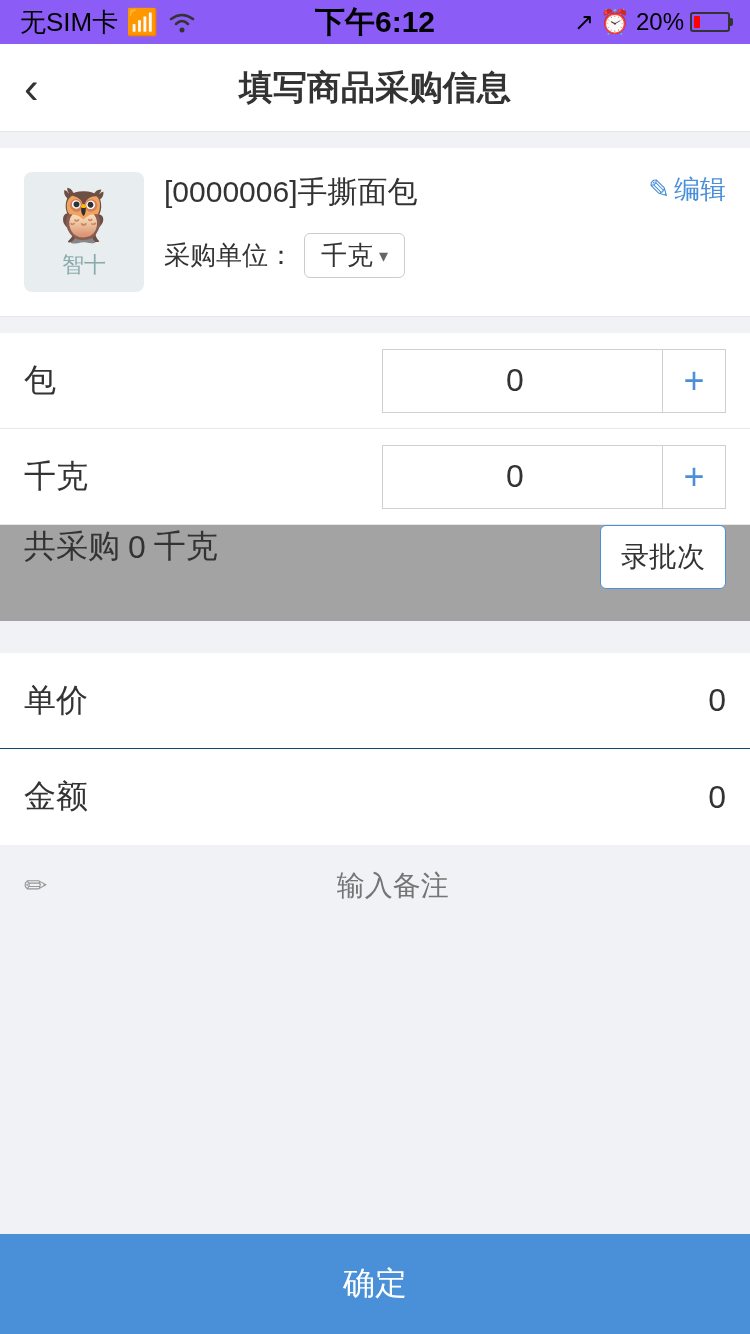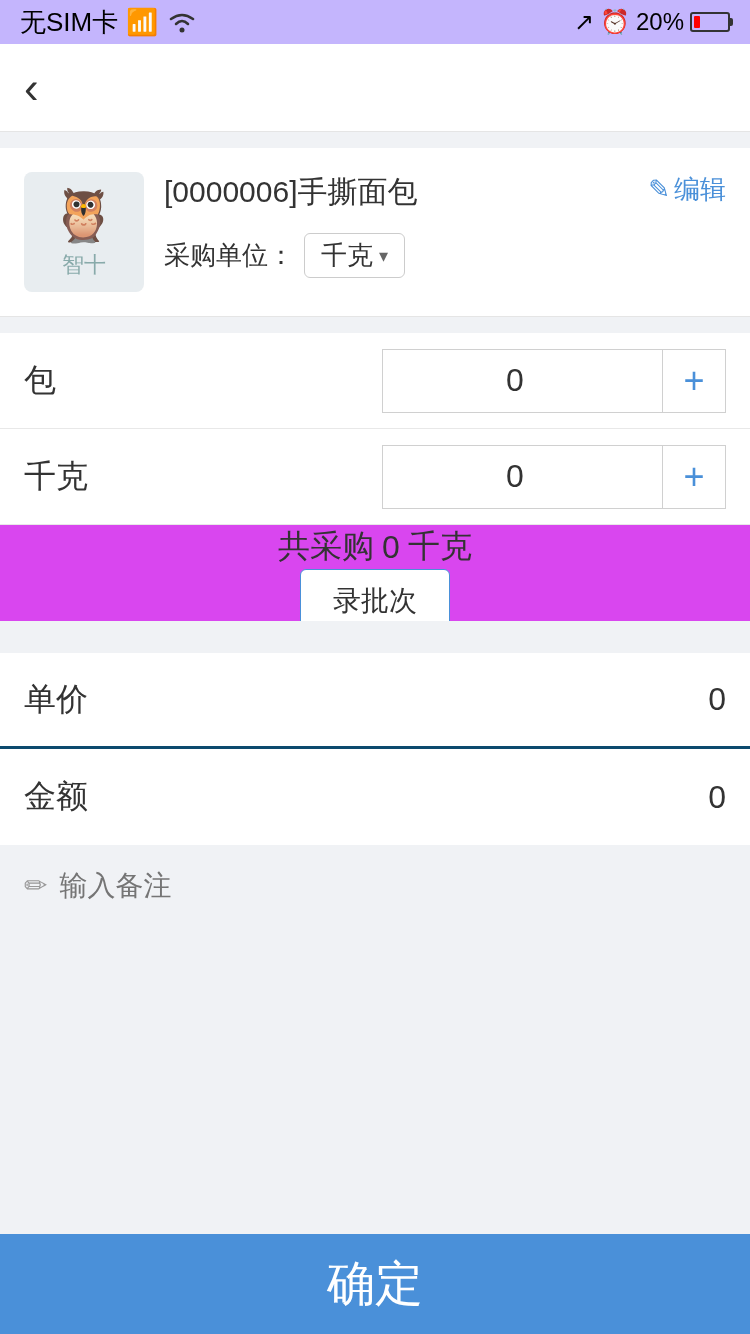--- a/index.html
+++ b/index.html
@@ -10,21 +10,21 @@
       font-family: -apple-system, "PingFang SC", "Helvetica Neue", sans-serif;
       background: #f0f2f5;
       display: flex;
       flex-direction: column;
     }
 
     
     .status-bar {
       width: 100%;
       height: 44px;
-      background: #c4b5fd;
+      background: #8b5cf6;
       display: flex;
       align-items: center;
       justify-content: space-between;
       padding: 0 20px;
       font-size: 28px;
       font-weight: 500;
       gap: 20px;
     }
     .status-left {
       display: flex;
@@ -244,50 +244,49 @@
       align-items: center;
       justify-content: center;
       font-size: 36px;
       color: #4a90d9;
       cursor: pointer;
     }
 
     
     .total-row {
       display: flex;
-      align-items: center;
+      align-items: flex-start;
       justify-content: space-between;
       padding: 0 24px;
       height: 96px;
-      background: #d946ef;
+      background: #a3a3a3;
       border-bottom: none;
-      flex-direction: column;
     }
     .batch-btn {
       border: 1px solid #4a90d9;
       border-radius: 6px;
-      padding: 12px 32px;
+      padding: 12px 20px;
       font-size: 28px;
       color: #333;
       background: #fff;
       cursor: pointer;
     }
 
     
     .info-section {
       background: #fff;
       margin-top: 16px;
     }
     .info-row {
       display: flex;
       align-items: center;
       justify-content: space-between;
       padding: 0 24px;
       height: 96px;
-      border-bottom: 3px solid #0c4a6e;
+      border-bottom: 1px solid #0c4a6e;
     }
     .info-label {
       font-size: 32px;
       color: #333;
     }
     .info-value {
       font-size: 32px;
       color: #333;
     }
 
@@ -300,35 +299,36 @@
       gap: 12px;
       min-height: 80px;
     }
     .remarks-input {
       font-size: 28px;
       color: #999;
       background: transparent;
       border: none;
       outline: none;
       flex: 1;
+      text-align: center;
     }
 
     
     .bottom-space {
       flex: 1;
       background: #f0f2f5;
     }
 
     
     .confirm-btn {
       width: 100%;
       height: 100px;
       background: #4a90d9;
       border: none;
-      font-size: 48px;
+      font-size: 32px;
       color: #fff;
       cursor: pointer;
       display: flex;
       align-items: center;
       justify-content: center;
       flex-shrink: 0;
     }
   </style>
 </head>
 <body>
@@ -337,36 +337,38 @@
   <div class="status-left">
     <span>无SIM卡</span>
     <span>📶</span>
     <svg width="30" height="22" viewBox="0 0 30 22">
       <path d="M15 18 Q15 18 15 18" stroke="#333" stroke-width="3" fill="none"></path>
       <circle cx="15" cy="19" r="2.5" fill="#333"></circle>
       <path d="M9 13 Q15 7 21 13" stroke="#333" stroke-width="2.5" fill="none" stroke-linecap="round"></path>
       <path d="M4 8 Q15 0 26 8" stroke="#333" stroke-width="2.5" fill="none" stroke-linecap="round"></path>
     </svg>
   </div>
+  <div class="status-center">下午6:12</div>
   <div class="status-right">
     <span>↗</span>
     <span>⏰</span>
     <span>20%</span>
     <div class="battery-icon">
       <div class="battery-body">
         <div class="battery-fill"></div>
       </div>
     </div>
   </div>
 </div>
 
 <div class="nav-bar">
   <div class="nav-back">
     <span style="font-size:44px;font-weight:300;color:#333;">‹</span>
   </div>
+  <div class="nav-title">填写商品采购信息</div>
 </div>
 
 <div class="product-card" style="position:relative;">
   <div class="product-image">
     <div class="product-image-inner">
       <span style="font-size:52px;">🦉</span>
       <span style="font-size:22px;color:#8aa;margin-top:4px;">智十</span>
     </div>
   </div>
   <div class="product-info">

